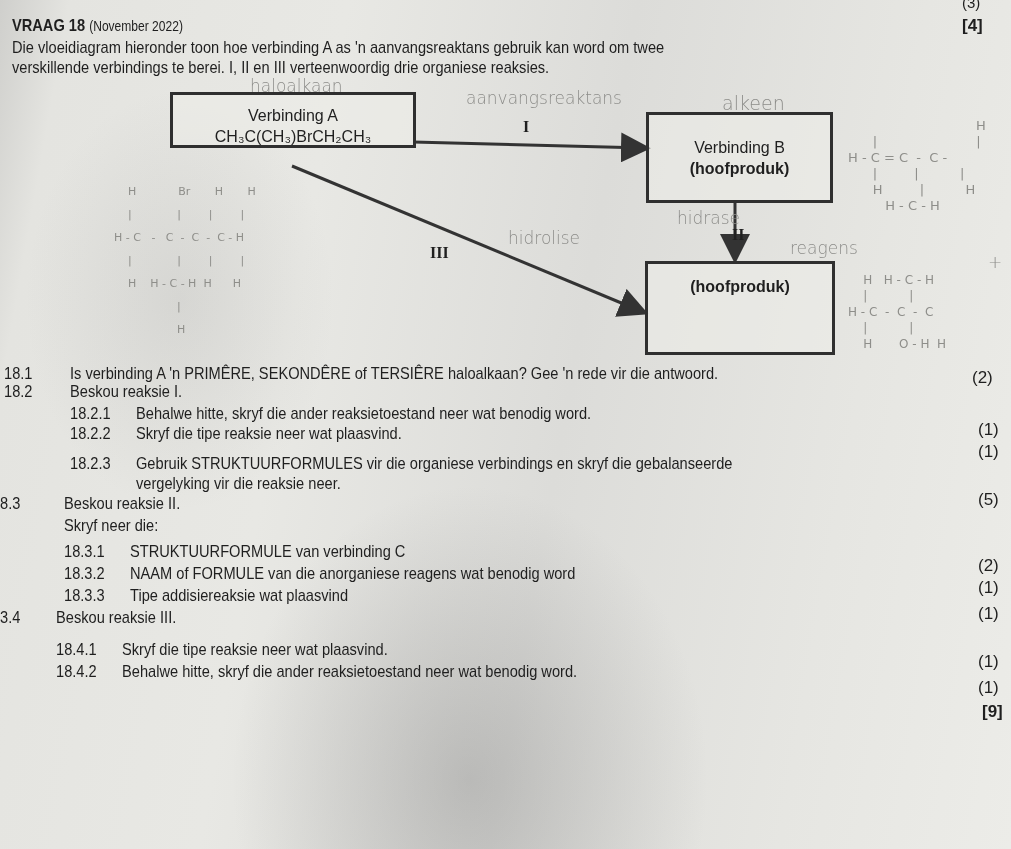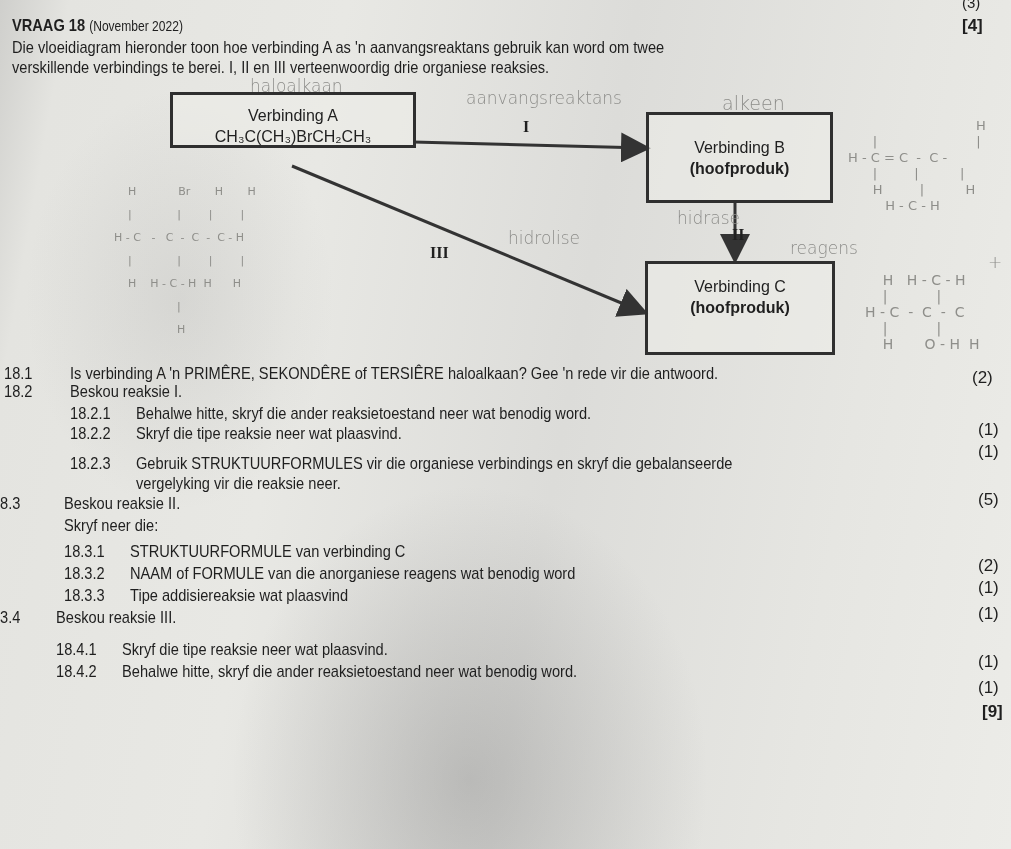--- a/index.html
+++ b/index.html
@@ -61,21 +61,20 @@
 
 <div class="box" style="left:170px;top:92px;width:246px;height:56px;padding-top:10px;">
   <div>Verbinding A</div>
   <div>CH₃C(CH₃)BrCH₂CH₃</div>
 </div>
 <div class="box" style="left:646px;top:112px;width:187px;height:91px;padding-top:22px;">
   <div>Verbinding B</div>
   <div style="font-weight:bold;">(hoofproduk)</div>
 </div>
 <div class="box" style="left:645px;top:261px;width:190px;height:94px;padding-top:12px;">
-  <div>Verbinding C</div>
   <div style="font-weight:bold;">(hoofproduk)</div>
 </div>
 
 <div class="roman" style="left:523px;top:118px;">I</div>
 <div class="roman" style="left:732px;top:226px;">II</div>
 <div class="roman" style="left:430px;top:244px;">III</div>
 
 <div class="hand" style="left:250px;top:76px;">haloalkaan</div>
 <div class="hand" style="left:466px;top:88px;">aanvangsreaktans</div>
 <div class="hand" style="left:722px;top:92px;font-size:19px;">alkeen</div>
@@ -90,21 +89,21 @@
     |             |        |        |
     H    H - C - H  H      H
                   |
                   H</div>
 <div class="struct" style="left:848px;top:118px;font-size:13px;line-height:16px;">                               H
       |                        |
 H - C = C  -  C -
       |         |          |
       H         |          H
          H - C - H</div>
-<div class="struct" style="left:848px;top:272px;font-size:14px;line-height:16px;margin-left:17px;">    H   H - C - H
+<div class="struct" style="left:848px;top:272px;font-size:12px;line-height:16px;">    H   H - C - H
     |           |
 H - C  -  C  -  C
     |           |
     H       O - H  H</div>
 
 <div>
   <div class="t body cond" style="left:4px;top:364px;">18.1</div>
   <div class="t body cond" style="left:70px;top:364px;">Is verbinding A 'n PRIMÊRE, SEKONDÊRE of TERSIÊRE haloalkaan? Gee 'n rede vir die antwoord.</div>
   <div class="mark" style="left:972px;top:368px;">(2)</div>
 

